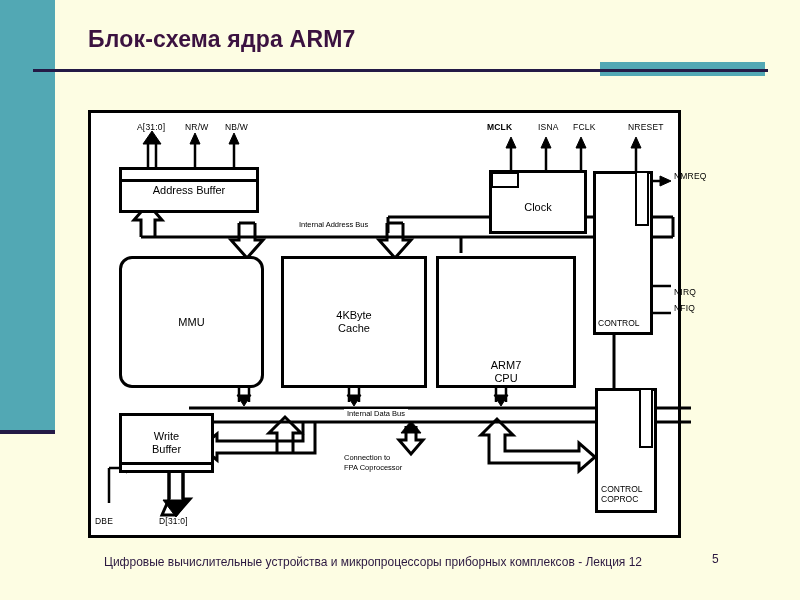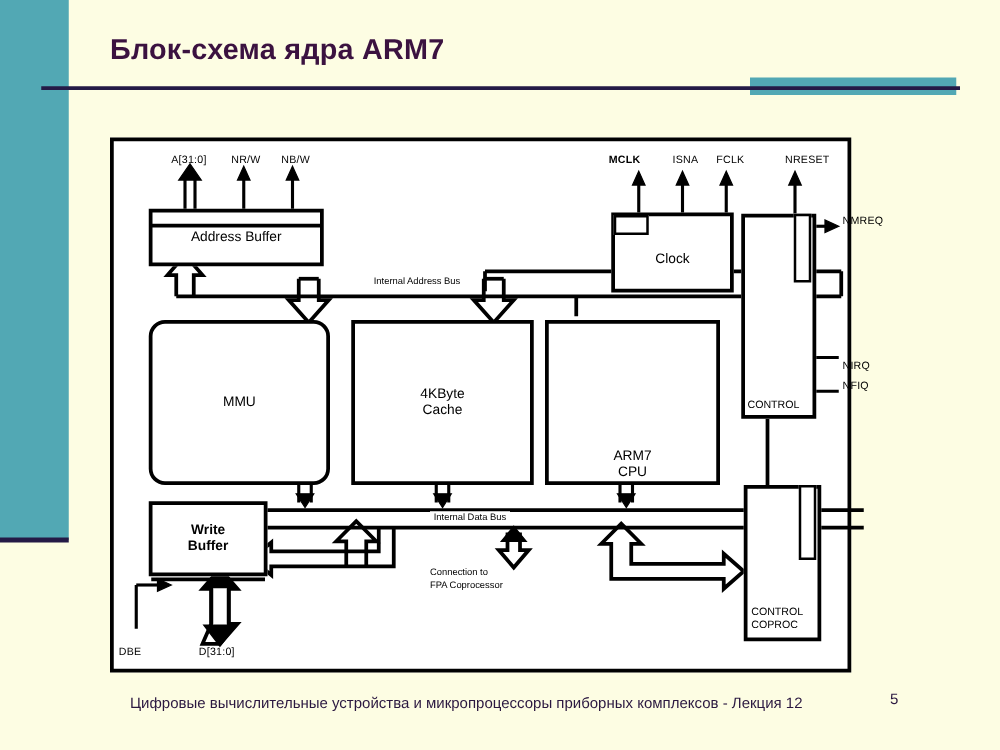--- a/index.html
+++ b/index.html
@@ -250,21 +250,21 @@
   <div class="box" style="left:544px; top:58px; width:14px; height:55px; border-width:2px;"></div>
 
   <div class="box" style="left:504px; top:275px; width:62px; height:125px; align-items:flex-end; justify-content:flex-start; flex-direction:column;">
     <div style="margin-top:auto; padding:0 0 6px 3px; align-self:flex-start; font-size:8.5px; line-height:1.2; text-align:left;">
       <div>CONTROL</div>
       <div>COPROC</div>
     </div>
   </div>
   <div class="box" style="left:548px; top:275px; width:14px; height:60px; border-width:2px;"></div>
 
-  <div class="box" style="left:28px; top:288px; width:95px; height:60px; flex-direction:column;font-weight:bold;">
+  <div class="box" style="left:28px; top:300px; width:95px; height:60px; flex-direction:column;">
     <span>Write</span>
     <span>Buffer</span>
   </div>
   <div class="hline" style="left:30px; top:349px; width:91px;"></div>
 
   <div class="lbl-sm" style="left:205px; top:107px; background:#fff; padding:0 3px;">Internal Address Bus</div>
   <div class="lbl-sm" style="left:253px; top:296px; background:#fff; padding:0 3px;">Internal Data Bus</div>
 
   <div class="lbl-sm" style="left:253px; top:340px; line-height:1.3;">
     <div>Connection to</div>

